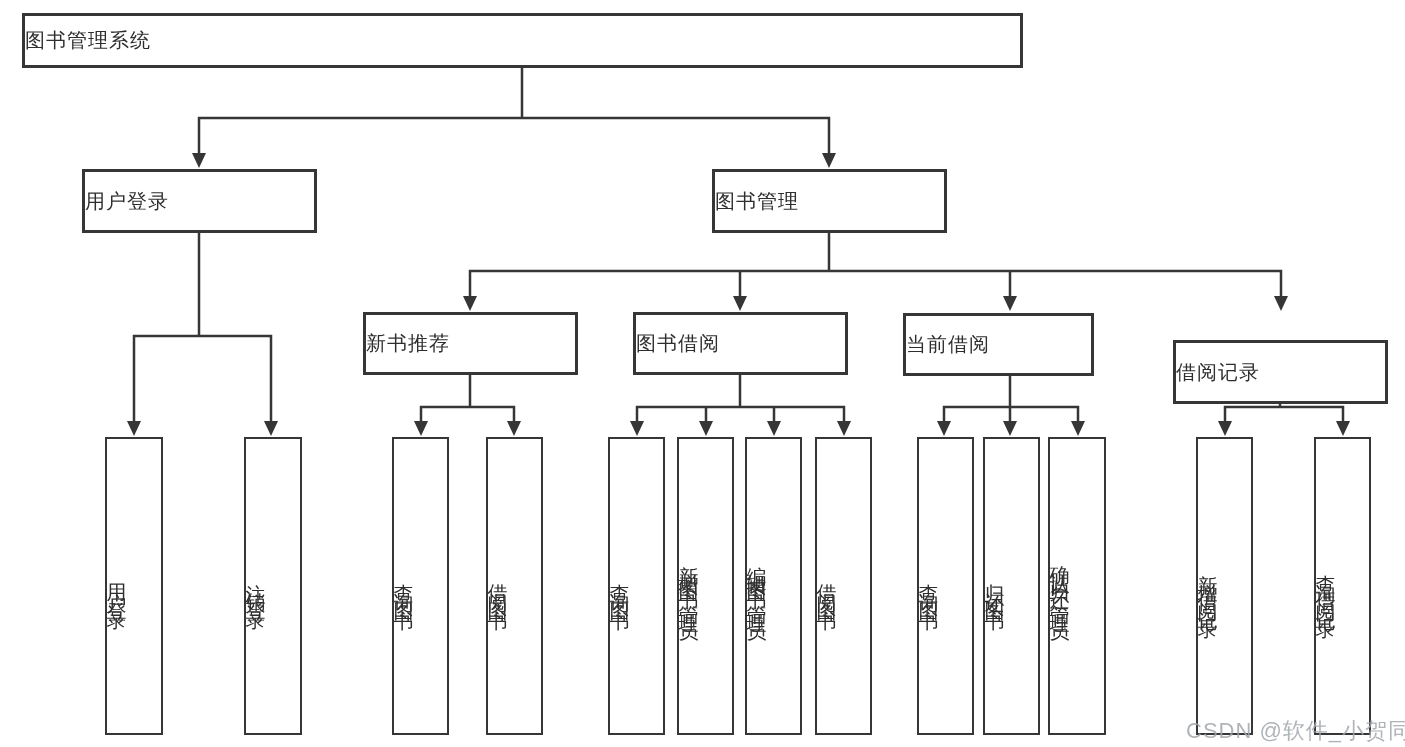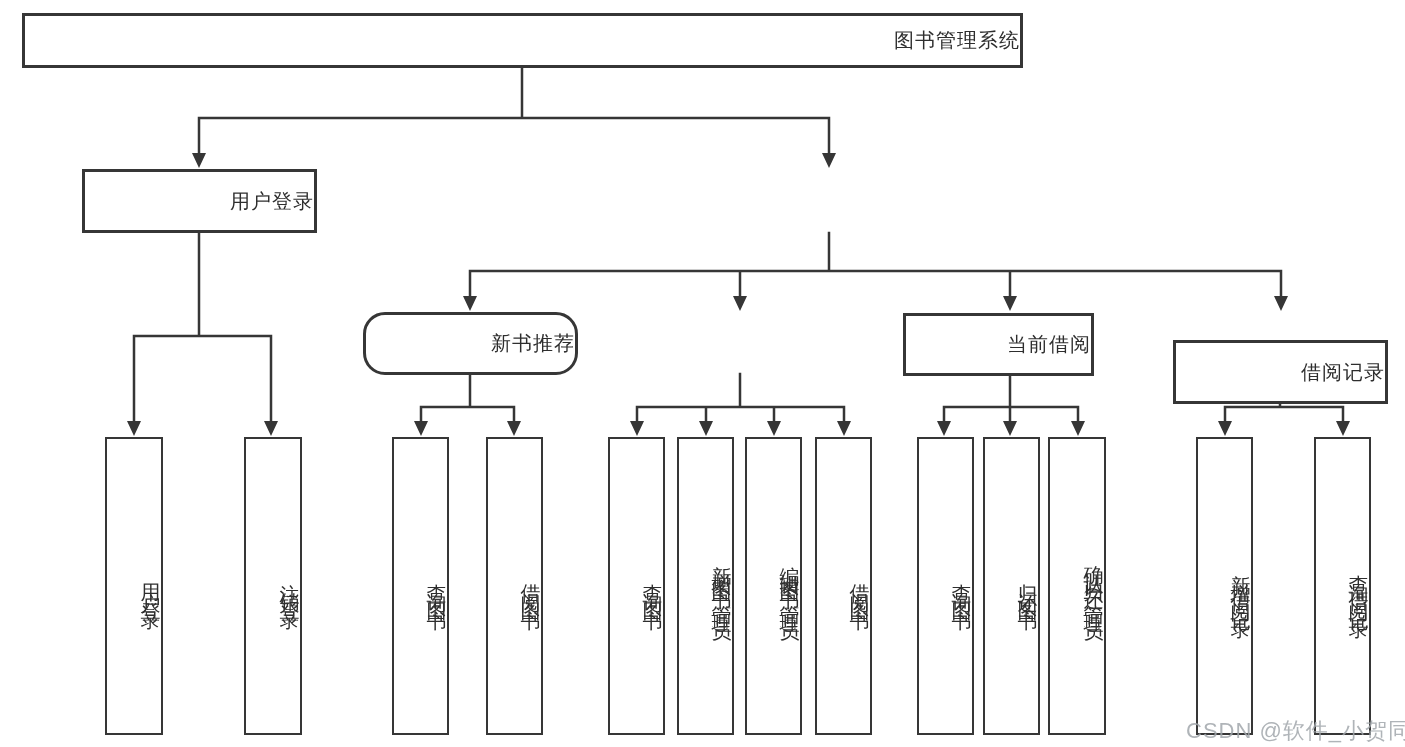--- a/index.html
+++ b/index.html
@@ -6,21 +6,21 @@
   body{width:1405px;height:747px;font-family:"Liberation Sans","DejaVu Sans",sans-serif;}
   .canvas{position:relative;width:1405px;height:747px;background:#ffffff;overflow:hidden;}
   .connectors{position:absolute;left:0;top:0;width:1405px;height:747px;}
   .box{
     position:absolute;
     box-sizing:border-box;
     border:3px solid #363636;
     background:#ffffff;
     display:flex;
     align-items:center;
-    justify-content:flex-end;
+    justify-content:flex-start;
     color:#2e2e2e;
     font-size:20px;
     letter-spacing:1px;
     white-space:nowrap;
   }
   .leaf{border-width:2.5px;}
   .leaf .vtext{
     writing-mode:vertical-rl;
     text-orientation:mixed;
     letter-spacing:9px;
@@ -68,23 +68,29 @@
     <path fill="#363636" stroke="none" d="M1218 421 L1232 421 L1225 436 Z M1336 421 L1350 421 L1343 436 Z"></path>
   </svg>
 
   <div class="box" style="left:22px;top:13px;width:1001px;height:55px;">
     <span>图书管理系统</span>
   </div>
 
   <div class="box" style="left:82px;top:169px;width:235px;height:64px;">
     <span>用户登录</span>
   </div>
+  <div class="box" style="left:712px;top:169px;width:235px;height:64px;">
+    <span>图书管理</span>
+  </div>
 
-  <div class="box" style="left:363px;top:312px;width:215px;height:63px;border-radius:22px;">
+  <div class="box" style="left:363px;top:312px;width:215px;height:63px;">
     <span>新书推荐</span>
+  </div>
+  <div class="box" style="left:633px;top:312px;width:215px;height:63px;">
+    <span>图书借阅</span>
   </div>
   <div class="box" style="left:903px;top:313px;width:191px;height:63px;">
     <span>当前借阅</span>
   </div>
   <div class="box" style="left:1173px;top:312px;width:215px;height:64px;margin-top:28px;">
     <span>借阅记录</span>
   </div>
 
   <div class="box leaf" style="left:105px;top:437px;width:58px;height:298px;">
     <span class="vtext">用户登录</span>

